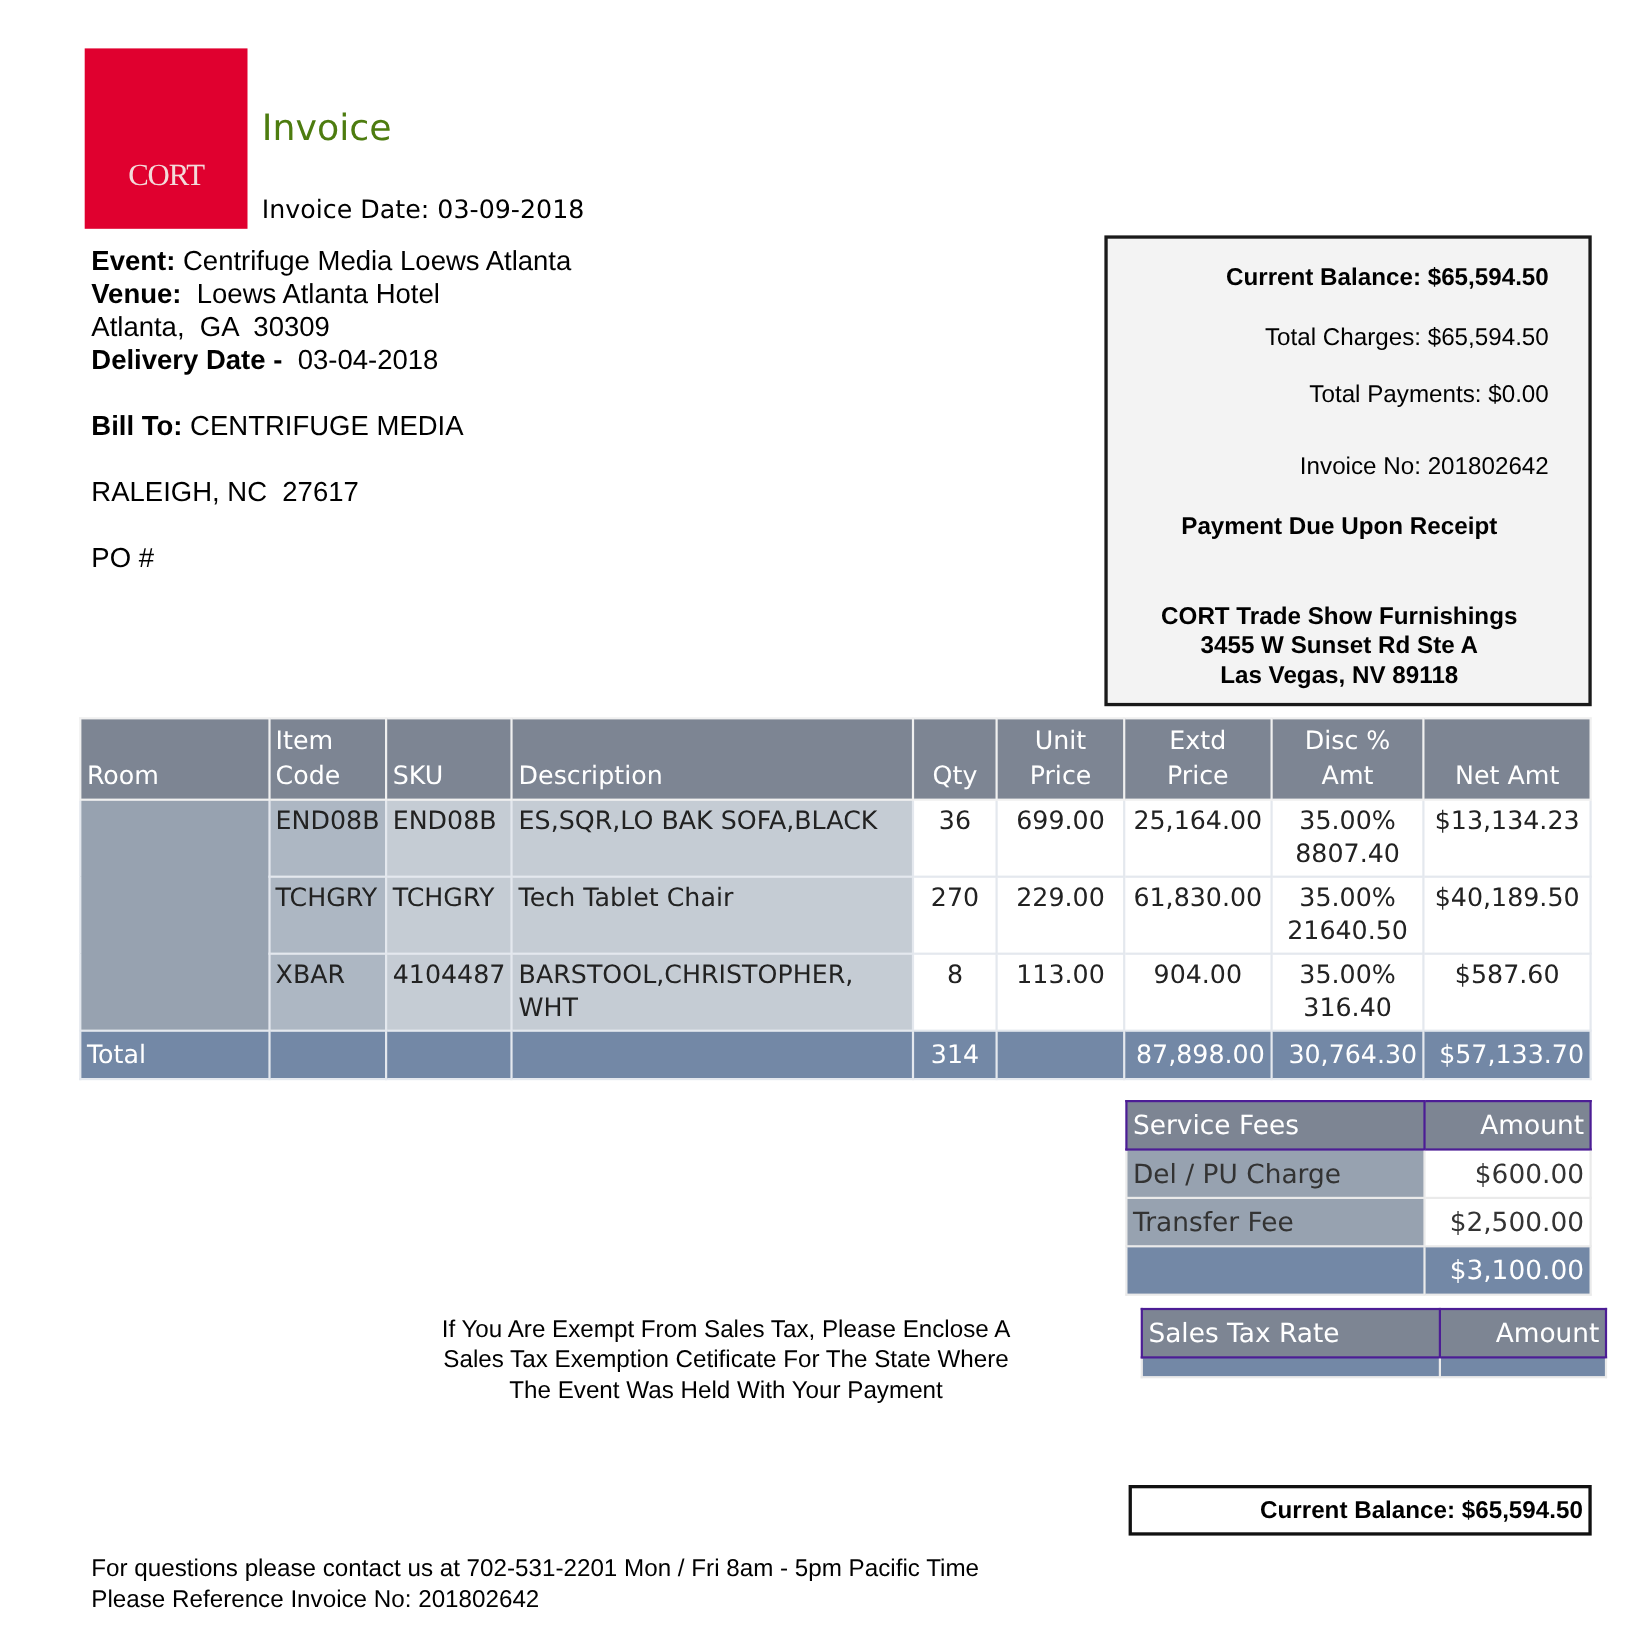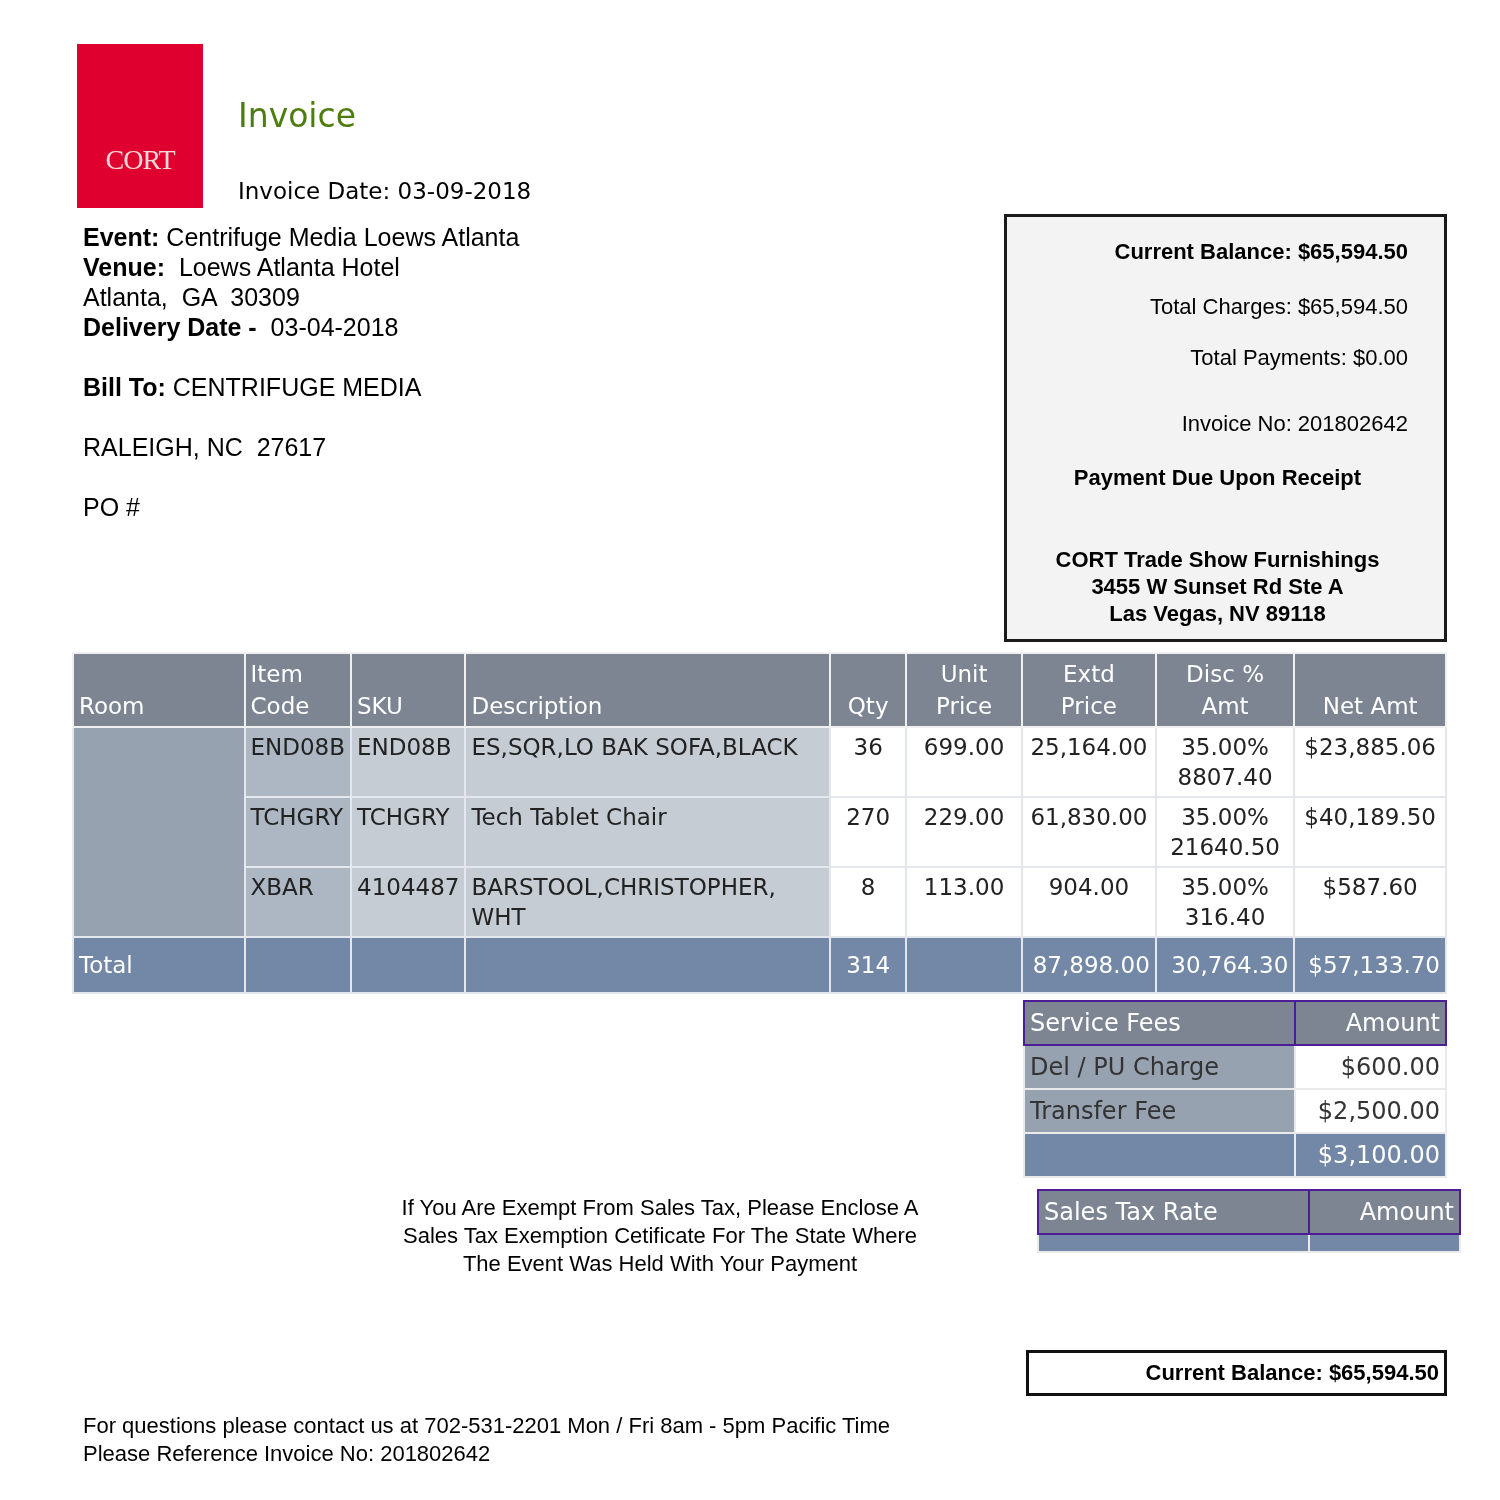--- a/index.html
+++ b/index.html
@@ -1,20 +1,20 @@
 <!DOCTYPE html>
 <html><head>
 <meta charset="utf-8">
 <style>
   * { box-sizing: border-box; margin: 0; padding: 0; }
   body { width: 1500px; height: 1500px; background: #ffffff; position: relative; font-family: "Liberation Sans", sans-serif; color: #000; overflow: hidden; }
   .abs { position: absolute; }
 
   
-  .logo { left: 77px; top: 44px; width: 126px; height: 164px; background: #e0002f; }
+  .logo { left: 77px; top: 44px; width: 148px; height: 164px; background: #e0002f; }
   .logo-text { position: absolute; left: 0; right: 0; top: 100px; text-align: center; font-family: "Liberation Serif", serif; color: #f3dada; font-size: 28px; letter-spacing: -1px; }
 
   .title { left: 238px; top: 96px; font-family: "DejaVu Sans", sans-serif; font-size: 33px; color: #4d7c0f; }
   .inv-date { left: 238px; top: 178px; font-family: "DejaVu Sans", sans-serif; font-size: 23px; color: #000000; }
 
   
   .info { left: 83px; top: 222px; font-size: 25px; line-height: 30px; }
   .info .line { white-space: pre; height: 30px; }
   .info b { font-weight: bold; }
   .gap { height: 30px; }
@@ -27,21 +27,21 @@
   
   table { border-collapse: collapse; font-family: "DejaVu Sans", sans-serif; }
   .main { position: absolute; left: 72px; top: 652px; width: 1375px; font-size: 23px; }
   .main th { background: #7d8593; color: #fff; font-weight: normal; text-align: left; vertical-align: bottom; padding: 4px 5px; border: 2px solid #f0f0f0; line-height: 32px; height: 74px; }
   .main td { color: #222; vertical-align: top; padding: 4px 5px; border: 2px solid #e4e8ee; line-height: 30px; height: 69px; }
   .main .room { background: #97a2b0; }
   .main .code { background: #adb7c3; }
   .main .sku, .main .desc { background: #c5ccd4; }
   .main .num { background: #fff; text-align: center; }
   .main .ctr { text-align: center; }
-  .main tr.total td { background: #7388a6; color: #fff; height: 56px; vertical-align: middle; padding: 2px 5px; }
+  .main tr.total td { background: #7388a6; color: #fff; height: 44px; vertical-align: middle; padding: 2px 5px; }
 
   
   .fees { position: absolute; left: 1023px; width: 424px; font-size: 24px; }
   .fees th { background: #7d8593; color: #fff; font-weight: normal; text-align: left; padding: 2px 5px; border: 2px solid #4c1d95; height: 44px; }
   .fees th.amt { text-align: right; }
   .fees td { padding: 2px 5px; border: 2px solid #eaeaea; height: 44px; color: #333; }
   .fees td.lbl { background: #97a2b0; }
   .fees td.val { background: #fff; text-align: right; }
   .fees tr.tot td { background: #7388a6; color: #fff; }
 
@@ -113,21 +113,21 @@
       <td class="code">END08B</td>
       <td class="sku">END08B</td>
       <td class="desc">ES,SQR,LO BAK SOFA,BLACK</td>
       <td class="num ctr">36</td>
       <td class="num">699.00</td>
       <td class="num">25,164.00</td>
       <td class="num">
           <div>35.00%</div>
           <div>8807.40</div>
         </td>
-      <td class="num">$23,885.06</td>
+      <td class="num">$13,134.23</td>
     </tr>
     <tr>
       <td class="code">TCHGRY</td>
       <td class="sku">TCHGRY</td>
       <td class="desc">Tech Tablet Chair</td>
       <td class="num ctr">270</td>
       <td class="num">229.00</td>
       <td class="num">61,830.00</td>
       <td class="num">
           <div>35.00%</div>

